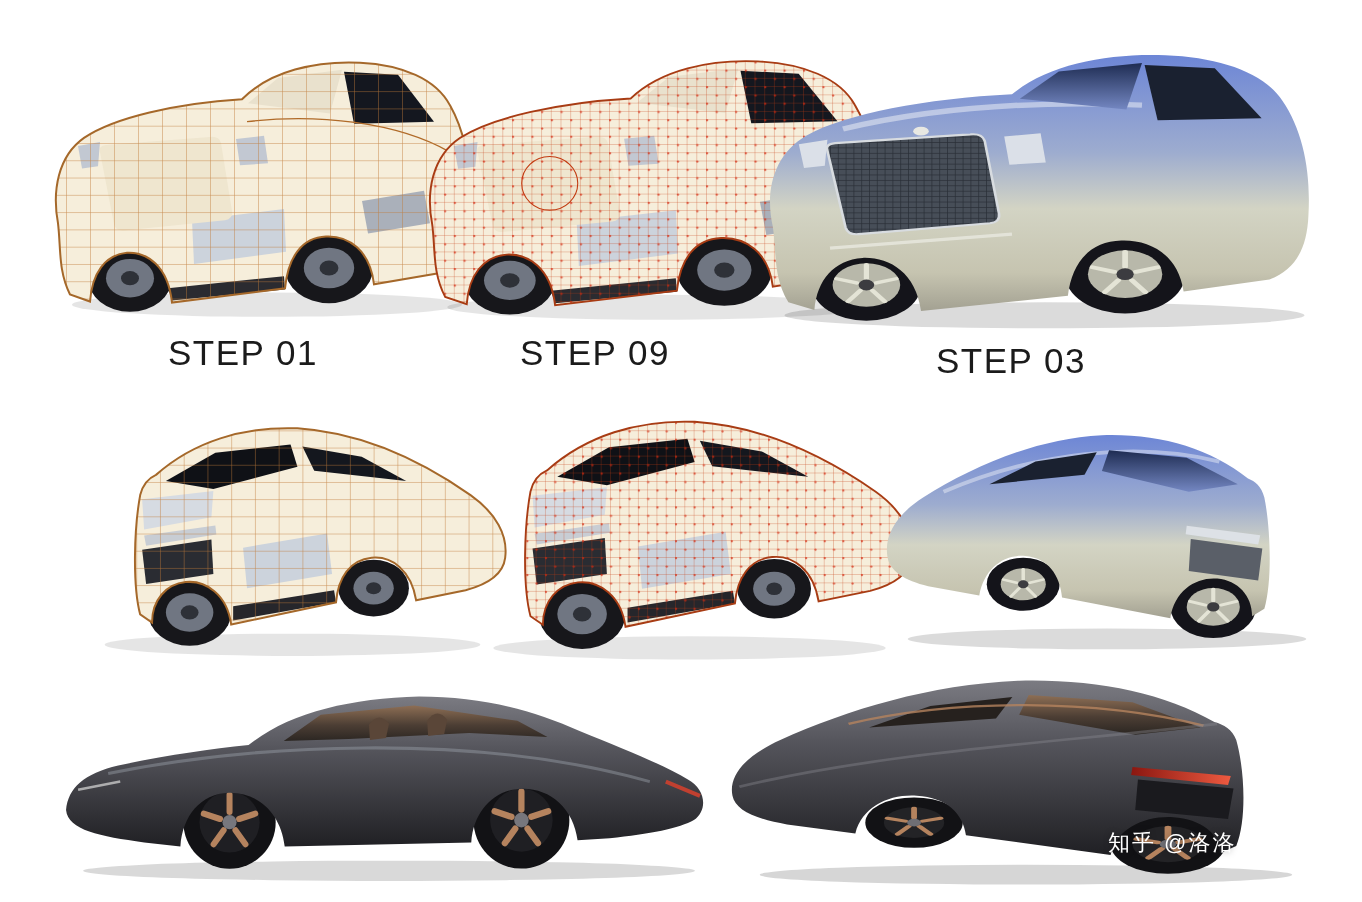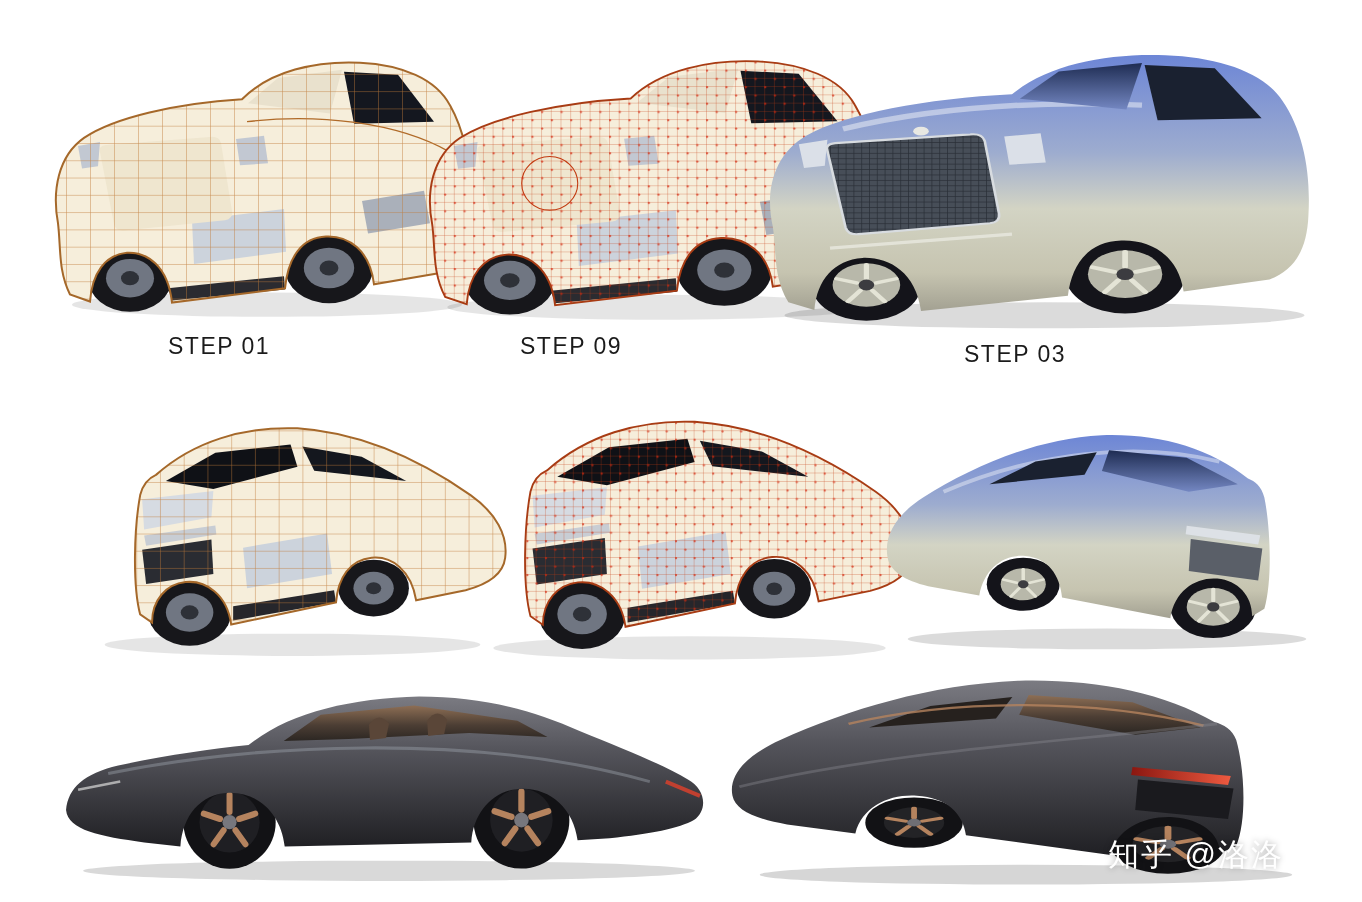--- a/index.html
+++ b/index.html
@@ -3,26 +3,26 @@
 <meta charset="utf-8">
 <style>
   html,body{margin:0;padding:0;background:#ffffff;}
   .canvas{
     position:relative;width:1362px;height:902px;background:#ffffff;
     overflow:hidden;font-family:"Liberation Sans",sans-serif;
   }
   .fig{position:absolute;}
   .fig svg{width:100%;height:100%;display:block;}
   .step-label{
-    position:absolute;font-size:23px;color:#1b1b1b;letter-spacing:1.5px;
+    position:absolute;font-size:35px;color:#1b1b1b;letter-spacing:1.5px;
     font-weight:400;white-space:nowrap;
   }
   .watermark{
-    position:absolute;font-size:31px;color:#ffffff;font-weight:500;
-    text-shadow:0 0 6px rgba(0,0,0,0.35);white-space:nowrap;letter-spacing:2px;margin-top:6px;
+    position:absolute;font-size:22px;color:#ffffff;font-weight:500;
+    text-shadow:0 0 6px rgba(0,0,0,0.35);white-space:nowrap;letter-spacing:2px;
   }
   .defs-holder{position:absolute;width:0;height:0;overflow:hidden;}
 </style>
 </head>
 <body>
 
 <div class="canvas">
 
   <div class="defs-holder">
     <svg width="0" height="0" aria-hidden="true">
@@ -190,21 +190,21 @@
       <use href="#p-flampR" fill="#dbe0e8"></use>
       <use href="#p-fwind" fill="url(#gradGlassBlue)"></use>
       <use href="#p-fside" fill="#1a2130"></use>
       <path d="M 60,218 L 200,205" stroke="#e8e8e0" stroke-width="3" opacity="0.8" fill="none"></path>
       <ellipse cx="130" cy="110" rx="6" ry="4" fill="#e8e8e2"></ellipse>
     </svg>
   </div>
 
   <div class="step-label" style="left:168px;top:333px;">STEP 01</div>
   <div class="step-label" style="left:520px;top:333px;">STEP 09</div>
-  <div class="step-label" style="left:964px;top:341px;">STEP 03</div>
+  <div class="step-label" style="left:936px;top:341px;">STEP 03</div>
 
   <div class="fig" style="left:65px;top:396px;width:455px;height:268px;">
     <svg viewBox="0 0 460 265" preserveAspectRatio="none">
       <ellipse cx="230" cy="246" rx="190" ry="11" fill="rgba(0,0,0,0.10)"></ellipse>
       <use href="#wheel-3q" transform="translate(126,214)"></use>
       <use href="#wheel-3q" transform="translate(312,190) scale(0.85)"></use>
       <use href="#p-rbody" fill="#f6eedb"></use>
       <use href="#p-rtrunk" fill="#d6dbe2"></use>
       <use href="#p-rbump" fill="#2a2c32"></use>
       <use href="#p-rdoor" fill="#ccd3dc"></use>

